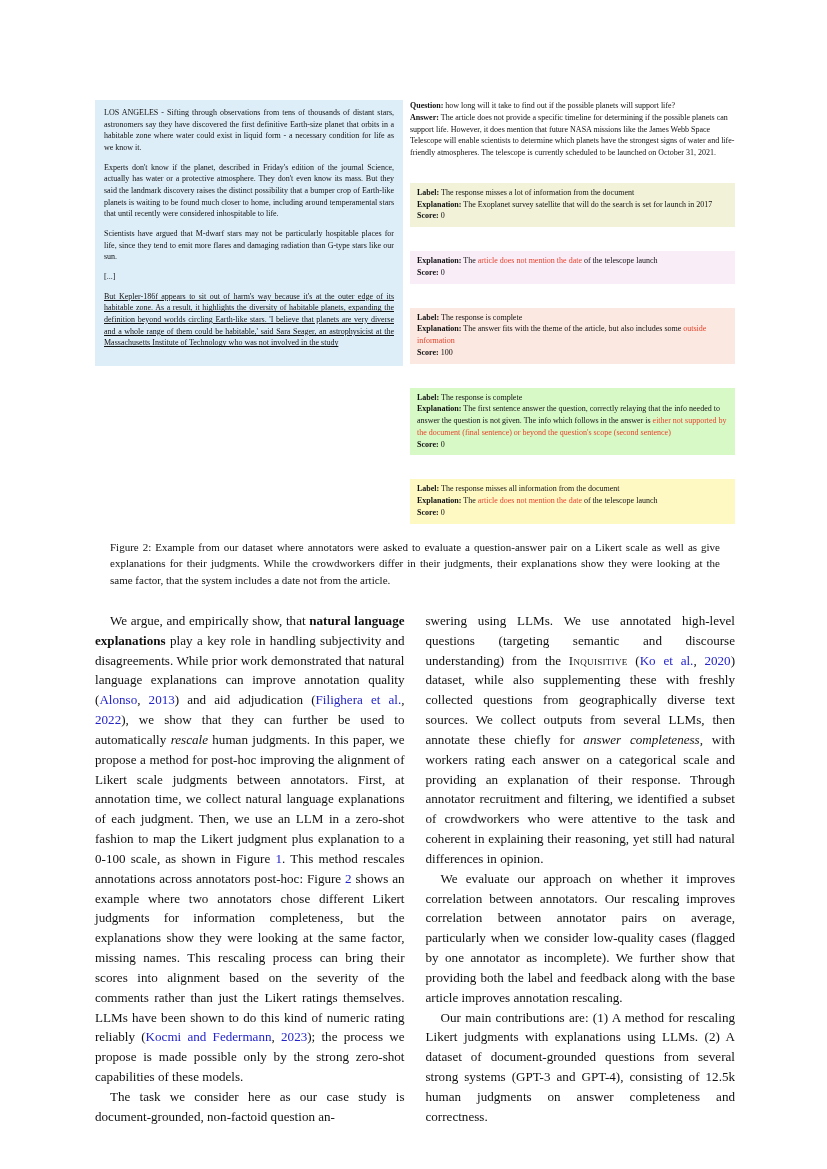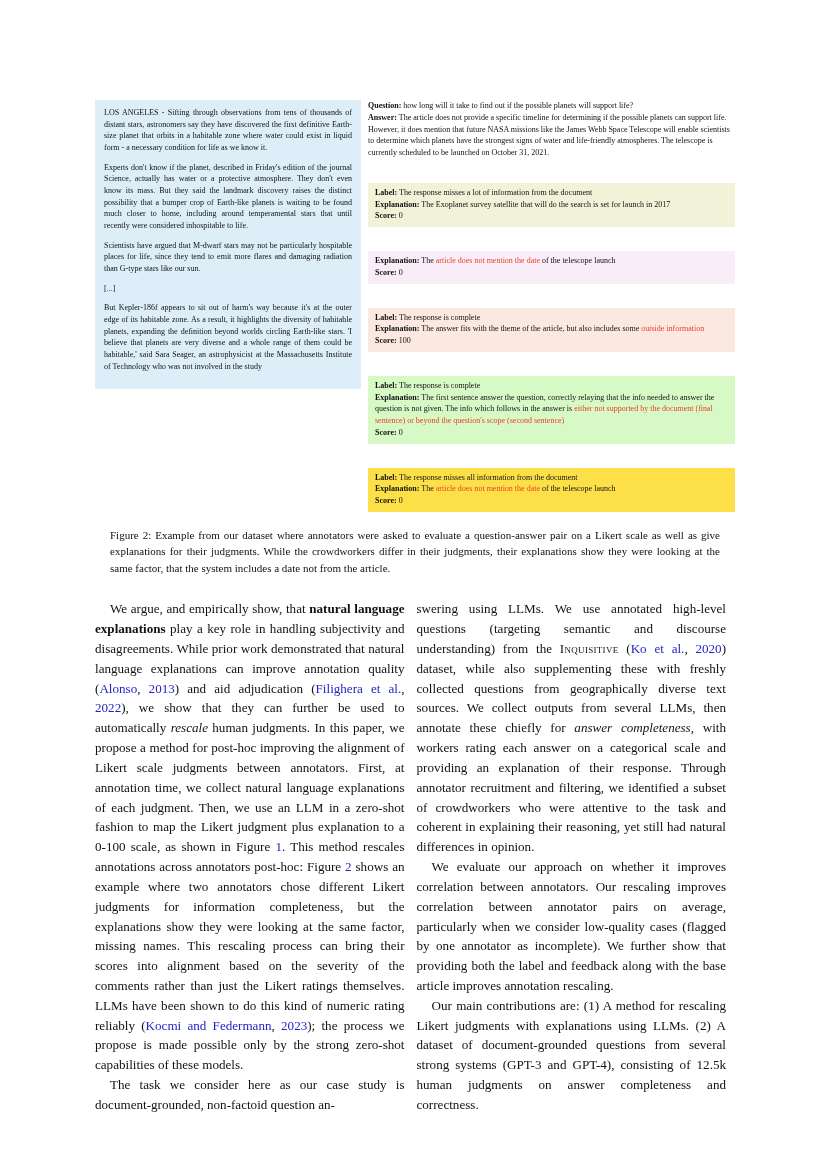--- a/index.html
+++ b/index.html
@@ -6,33 +6,33 @@
   html, body { margin: 0; padding: 0; background: #ffffff; }
   .page {
     width: 827px; height: 1169px; margin: 0 auto; background: #fff;
     padding: 100px 92px 0 95px; color: #111;
     font-family: "Liberation Serif", "DejaVu Serif", serif;
     overflow: hidden;
   }
   
   .fig-row { display: flex; gap: 7px; align-items: flex-start; }
   .article-box {
-    width: 266px; background: var(--article_bg);
+    width: 308px; background: var(--article_bg);
     padding: 7px 9px 6px; font-size: 8px; line-height: 1.46;
     text-align: justify;
   }
   .article-box p { margin: 0 0 8px; }
-  .article-box p:last-child { margin-bottom: 11px; }
+  .article-box p:last-child { margin-bottom: 11px; text-decoration: underline; }
   .fig-right { flex: 1; display: flex; flex-direction: column; gap: 24px; font-size: 8px; line-height: 1.47; }
   .qa p { margin: 0; }
   .ann { padding: 4px 7px 5px; }
   .ann div { margin: 0; }
   .caption { font-size: 11px; line-height: 1.5; text-align: justify; margin: 15px 15px 0; }
   
-  .columns { display: flex; gap: 12px; margin-top: 23px; }
+  .columns { display: flex; gap: 21px; margin-top: 23px; }
   .col { width: 309.5px; font-size: 13.1px; line-height: 1.515; text-align: justify; }
   .col p { margin: 0; }
   .indent { text-indent: 15px; }
   
   .b { font-weight: bold; }
   .i { font-style: italic; }
   .red { color: var(--error_red); }
   .cite { color: var(--cite_blue); }
   .sc { font-variant: small-caps; letter-spacing: 0.3px; }
 </style>
@@ -74,21 +74,21 @@
           <div><span class="b">Explanation:</span> <span><span>The answer fits with the theme of the article, but also includes some </span><span class="red">outside information</span></span></div>
           <div><span class="b">Score:</span> <span>100</span></div>
         </div>
 
         <div class="ann" style="background-color: rgb(215, 249, 198);">
           <div><span class="b">Label:</span> <span>The response is complete</span></div>
           <div><span class="b">Explanation:</span> <span><span>The first sentence answer the question, correctly relaying that the info needed to answer the question is not given. The info which follows in the answer is </span><span class="red">either not supported by the document (final sentence) or beyond the question's scope (second sentence)</span></span></div>
           <div><span class="b">Score:</span> <span>0</span></div>
         </div>
 
-        <div class="ann" style="background-color: #fde047;">
+        <div class="ann" style="background-color: #fef9c3;">
           <div><span class="b">Label:</span> <span>The response misses all information from the document</span></div>
           <div><span class="b">Explanation:</span> <span><span>The </span><span class="red">article does not mention the date</span><span> of the telescope launch</span></span></div>
           <div><span class="b">Score:</span> <span>0</span></div>
         </div>
       </div>
     </div>
 
     <p class="caption">Figure 2: Example from our dataset where annotators were asked to evaluate a question-answer pair on a Likert scale as well as give explanations for their judgments. While the crowdworkers differ in their judgments, their explanations show they were looking at the same factor, that the system includes a date not from the article.</p>
   </div>
 

